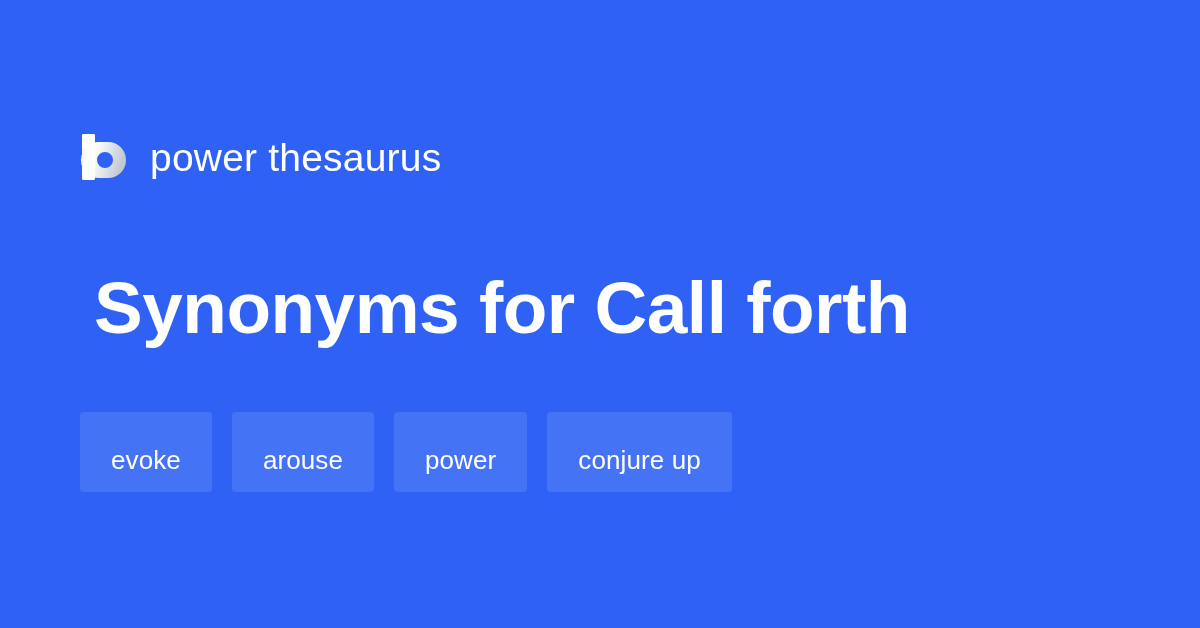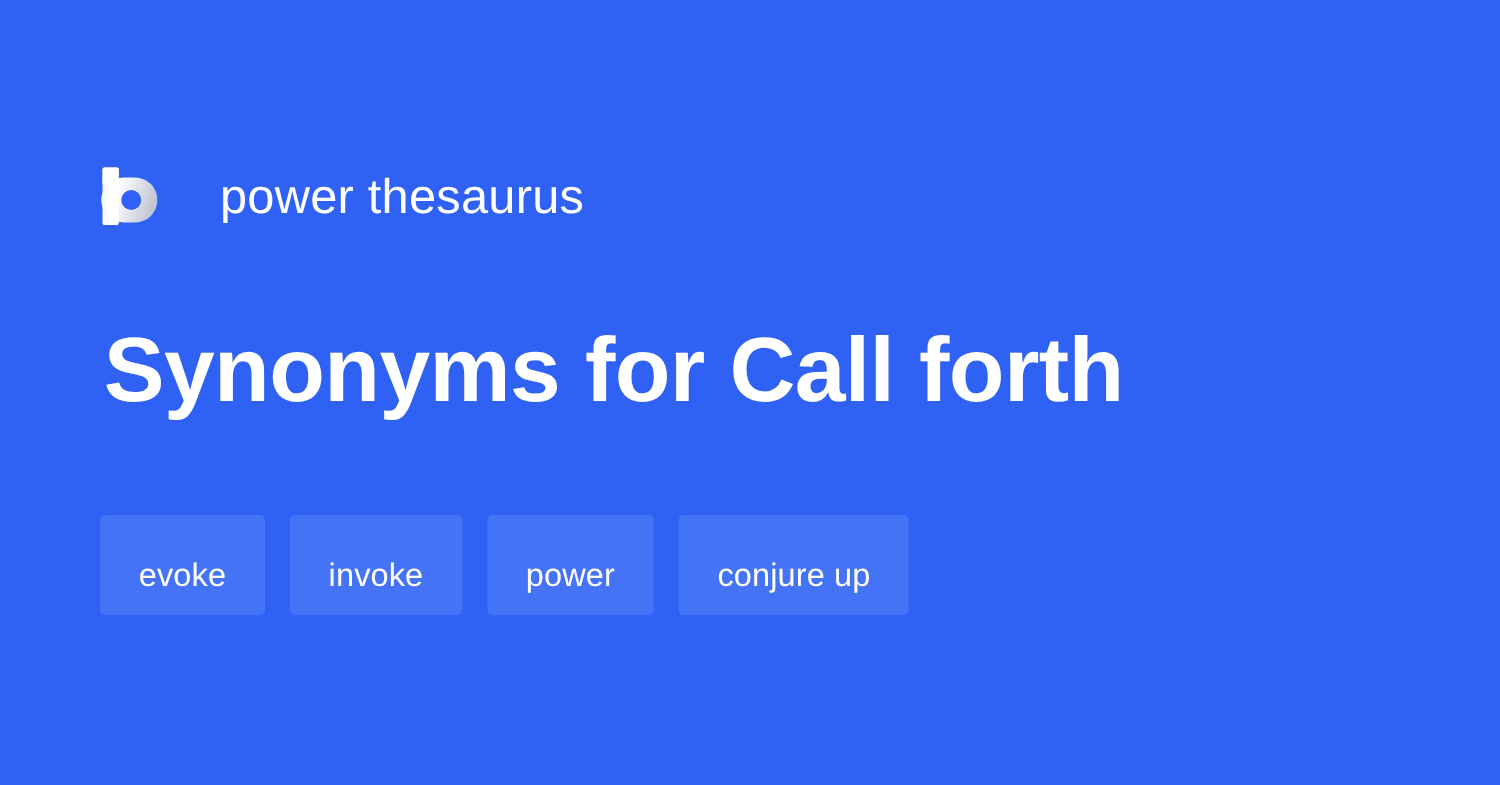--- a/index.html
+++ b/index.html
@@ -25,21 +25,20 @@
   }
 
   
   #brand-row {
     position: absolute;
     left: 80px;
     top: 128px;
     display: flex;
     align-items: center;
     height: 58px;
-    gap: 26px;
   }
 
   #brand-logo {
     width: 46px;
     height: 54px;
     display: block;
     flex: 0 0 auto;
   }
 
   #brand-name {
@@ -58,21 +57,21 @@
     position: absolute;
     left: 78px;
     top: 247px;
     width: 1040px;
     color: #ffffff;
     font-size: 73px;
     font-weight: 700;
     line-height: 90px;
     letter-spacing: -0.5px;
     white-space: nowrap;
-    margin: 5px;
+    margin: 16px;
   }
 
   
   #synonym-list {
     position: absolute;
     left: 80px;
     top: 412px;
     width: 1050px;
     display: flex;
     flex-wrap: wrap;
@@ -136,21 +135,21 @@
   <h1 id="page-title">Synonyms for Call forth</h1>
 
   <div id="synonym-list">
 
     <div class="chip">
       <span class="chip-label">evoke</span>
     </div>
 
 
     <div class="chip">
-      <span class="chip-label">invoke</span>
+      <span class="chip-label">arouse</span>
     </div>
 
     <div class="chip">
       <span class="chip-label">power</span>
     </div>
 
     <div class="chip">
       <span class="chip-label">conjure up</span>
     </div>
 

